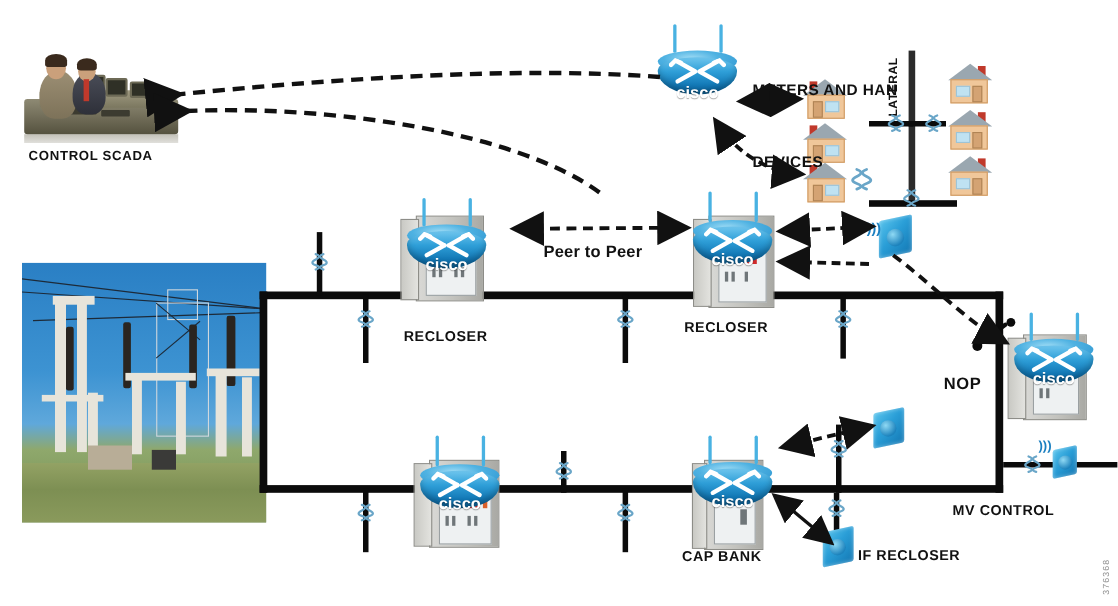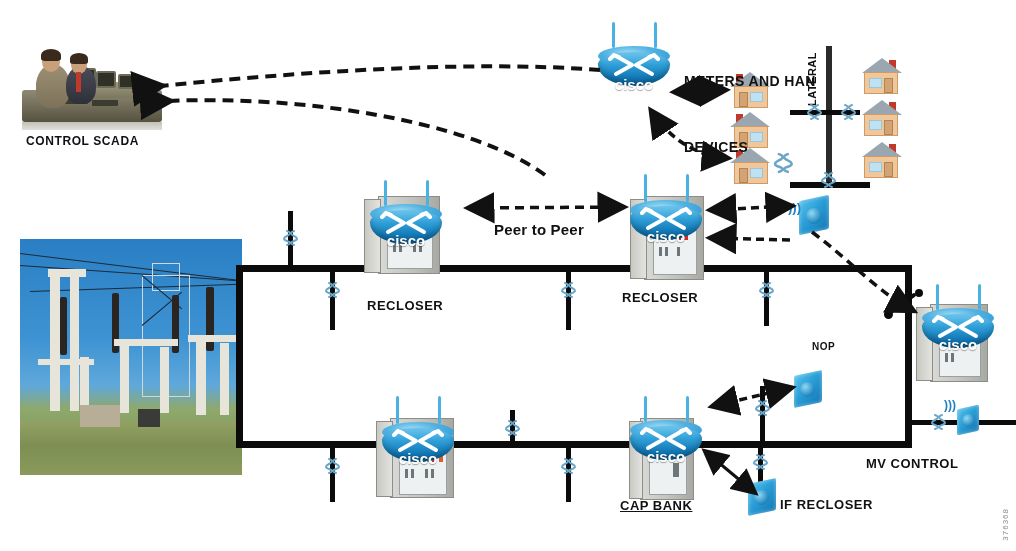--- a/index.html
+++ b/index.html
@@ -404,21 +404,21 @@
 
   <div class="sensor" style="left:797px;top:196px;width:34px;height:40px;">
     <div class="face" style="width:30px;height:34px;"></div>
     <div class="lens" style="left:9px;top:12px;width:16px;height:16px;"></div>
   </div>
   <div class="wave" style="left:788px;top:200px;font-size:13px;">)))</div>
 
   <div class="nop-dot" style="left:884px;top:310px;"></div>
   <div class="nop-arm" style="left:888px;top:312px;width:34px;transform:rotate(-36deg);"></div>
   <div class="nop-dot" style="left:915px;top:289px;width:8px;height:8px;"></div>
-  <div class="lbl" style="left:812px;top:341px;font-size:10px;letter-spacing:.5px;">NOP</div>
+  <div class="lbl" style="left:858px;top:341px;font-size:15px;letter-spacing:.5px;">NOP</div>
 
   <div class="cab" style="left:930px;top:304px;width:56px;height:76px;">
     <div class="door"></div>
     <div class="panel" style="left:8px;top:28px;width:40px;height:42px;"></div>
     <div class="led" style="left:30px;top:34px;"></div>
     <div class="led" style="left:37px;top:34px;"></div>
     <div class="sw" style="left:14px;top:48px;"></div>
     <div class="sw" style="left:20px;top:48px;"></div>
   </div>
   <div class="router" style="left:922px;top:300px;width:72px;height:58px;">
@@ -480,21 +480,21 @@
       <svg width="52" height="26" viewBox="0 0 52 26">
         <g stroke="#ffffff" stroke-width="4" fill="none" stroke-linecap="round">
           <path d="M8 4 L24 13 M8 22 L24 13 M44 4 L28 13 M44 22 L28 13"></path>
           <path d="M6 3 L2 7 M6 3 L11 5"></path>
             <path d="M46 3 L50 7 M46 3 L41 5"></path>
         </g>
       </svg>
     </div>
     <div class="cisco" style="top:36px;font-size:15px;">cisco</div>
   </div>
-  <div class="lbl" style="left:620px;top:498px;font-size:13px;letter-spacing:.5px;text-decoration:underline;">CAP BANK</div>
+  <div class="lbl" style="left:620px;top:498px;font-size:13px;letter-spacing:.5px;">CAP BANK</div>
 
   <div class="sensor" style="left:746px;top:479px;width:32px;height:38px;">
     <div class="face" style="width:28px;height:32px;"></div>
     <div class="lens" style="left:8px;top:11px;width:15px;height:15px;"></div>
   </div>
   <div class="lbl" style="left:780px;top:497px;font-size:13px;letter-spacing:.5px;">IF RECLOSER</div>
 
   <div class="sensor" style="left:792px;top:371px;width:32px;height:38px;">
     <div class="face" style="width:28px;height:32px;"></div>
     <div class="lens" style="left:8px;top:11px;width:15px;height:15px;"></div>

